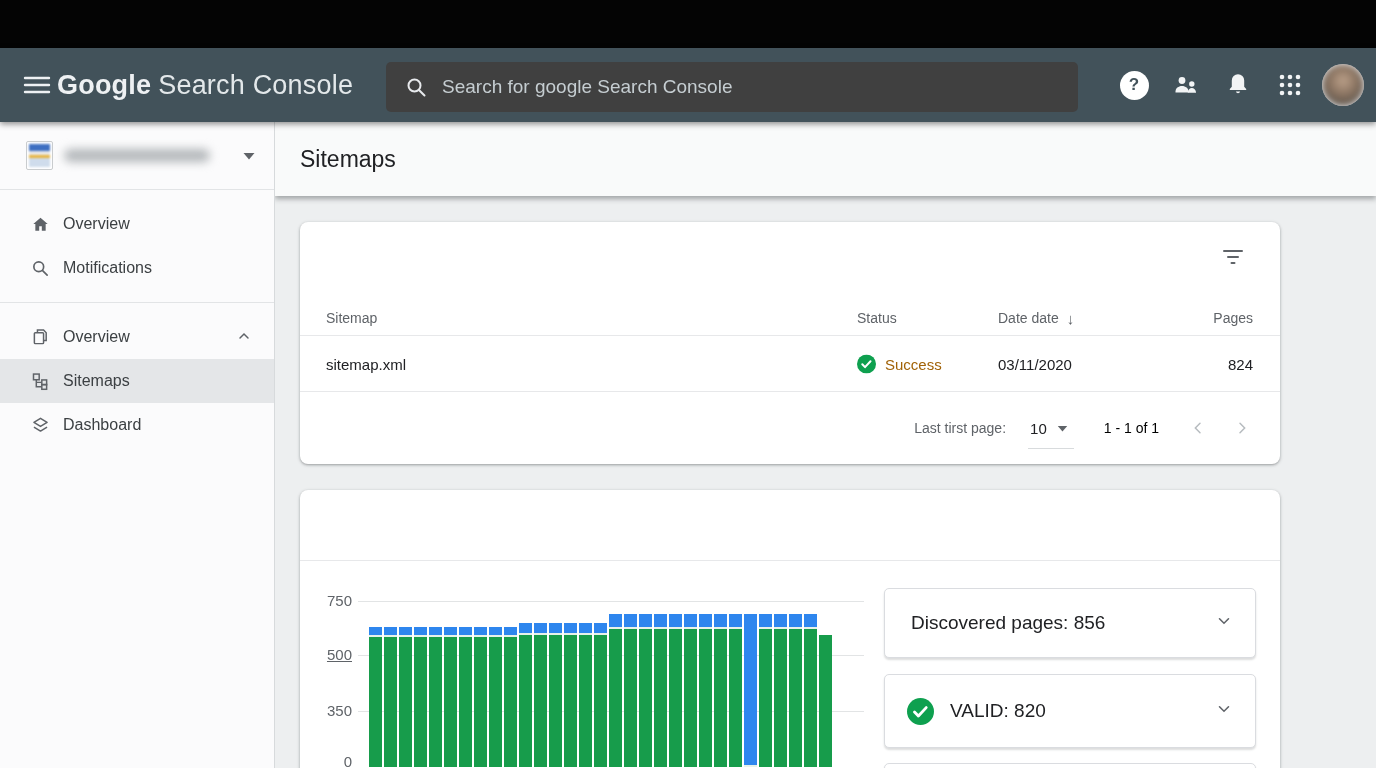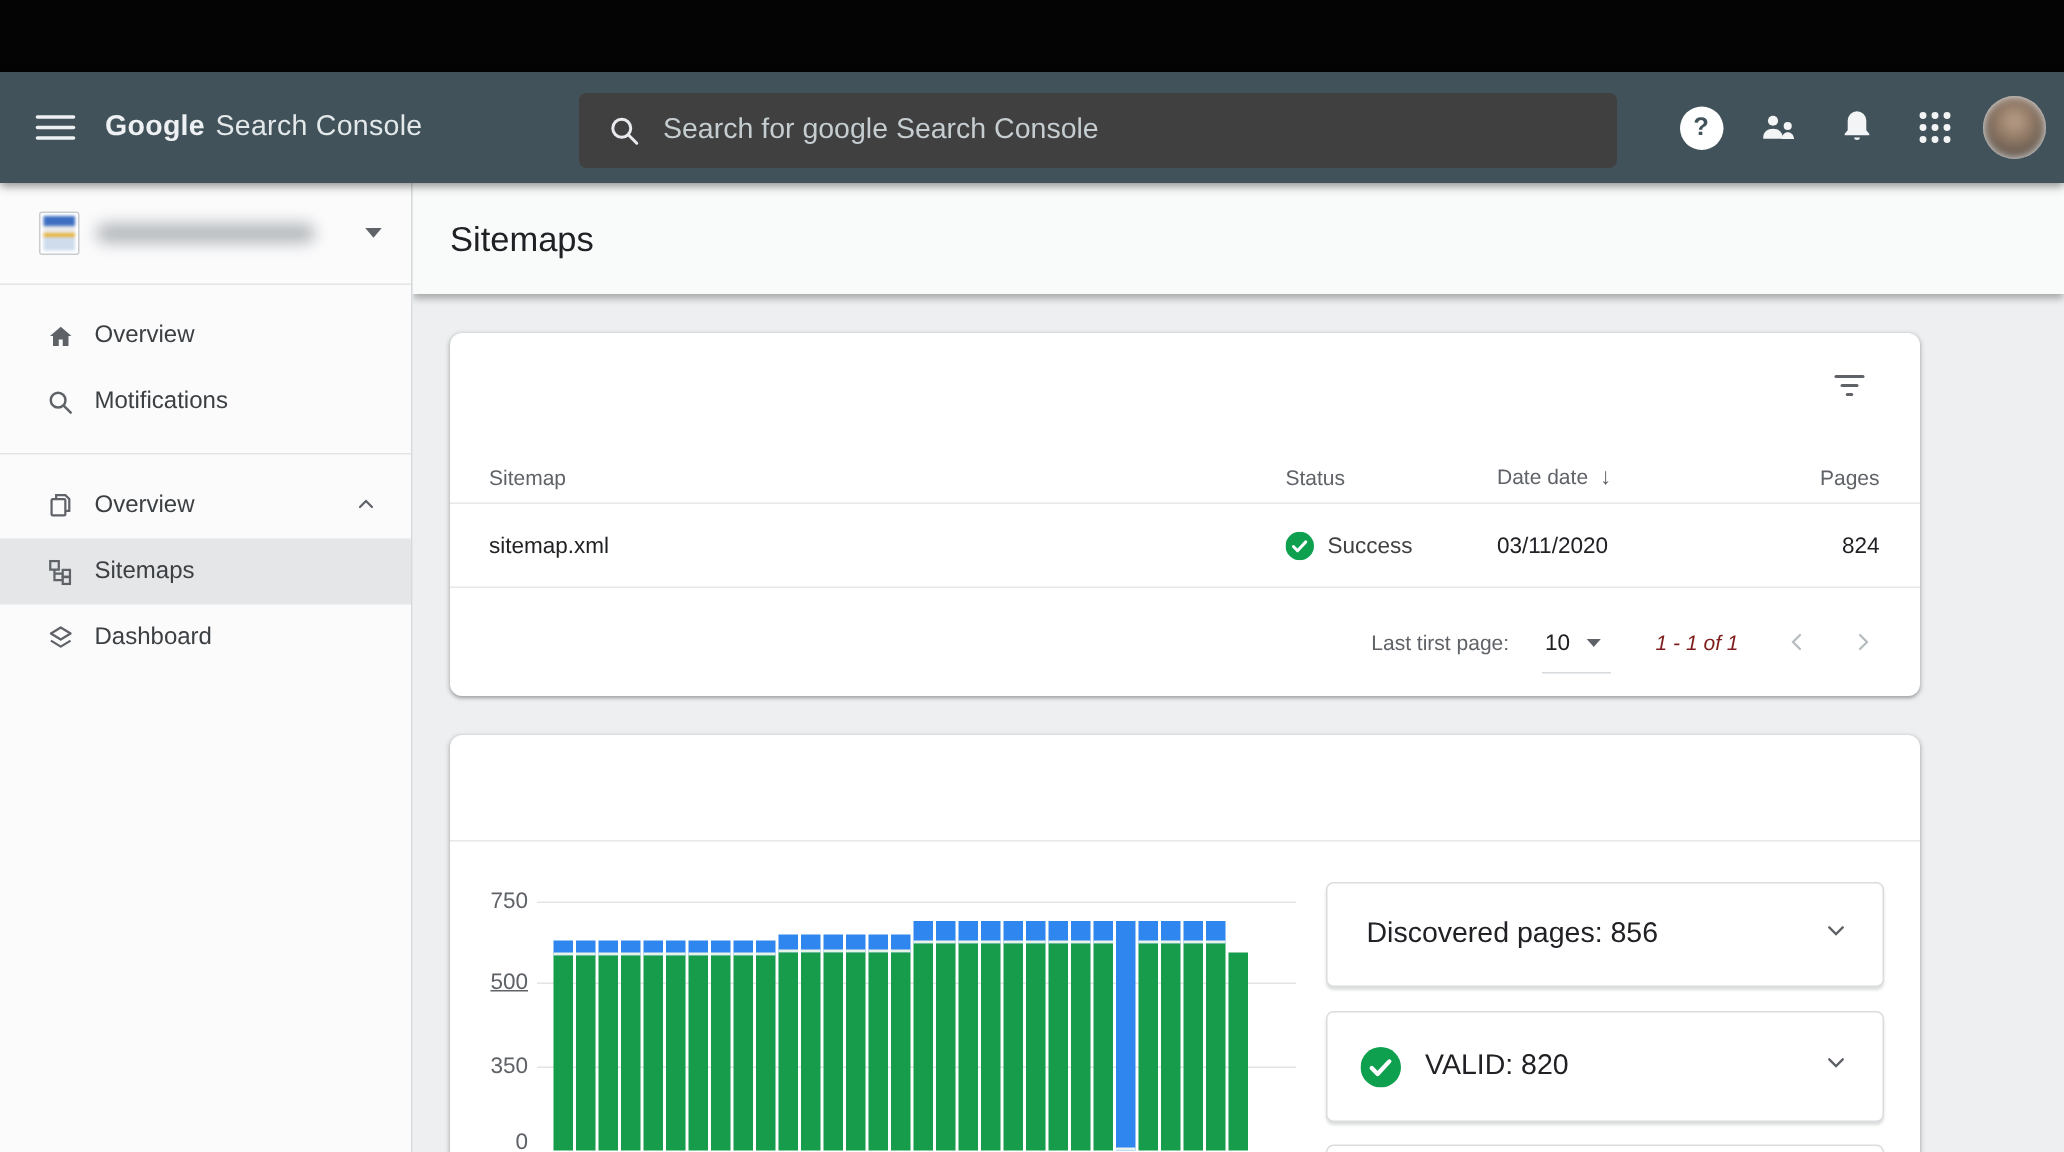--- a/index.html
+++ b/index.html
@@ -10,21 +10,21 @@
   }
   
   .black-strip { position:absolute; left:0; top:0; width:1376px; height:48px; background:#040404; }
   
   .appbar {
     position:absolute; left:0; top:48px; width:1376px; height:74px;
     background:#42525a; display:flex; align-items:center;
     box-shadow:0 2px 6px rgba(0,0,0,.45); z-index:30;
   }
   .hamburger { margin-left:20px; width:34px; height:30px; display:flex; align-items:center; justify-content:center; cursor:pointer; }
-  .logo { margin-left:16px; font-size:19px; color:#eef1f3; letter-spacing:.2px; white-space:nowrap; }
+  .logo { margin-left:3px; font-size:27px; color:#eef1f3; letter-spacing:.2px; white-space:nowrap; }
   .logo .g-bold { font-weight:700; }
   .logo .g-rest { font-weight:400; margin-left:7px; color:#e3e8ea; }
   .searchbox {
     position:absolute; left:386px; top:14px; width:692px; height:50px;
     background:#404040; border-radius:5px; display:flex; align-items:center;
   }
   .searchbox svg { margin-left:18px; flex:0 0 auto; }
   .searchbox input {
     flex:1; background:transparent; border:none; outline:none;
     font-family:"Liberation Sans",sans-serif; font-size:19px; color:#eef1f3;
@@ -81,29 +81,29 @@
   .filter-btn { position:absolute; right:34px; top:22px; width:26px; height:26px; display:flex; align-items:center; justify-content:center; cursor:pointer; }
   
   .thead { position:absolute; left:0; top:78px; width:980px; height:36px; border-bottom:1px solid #e7e8ea; font-size:14px; color:#5f6368; }
   .thead .col, .trow .col { position:absolute; top:50%; transform:translateY(-50%); white-space:nowrap; }
   .col-sitemap { left:26px; }
   .col-status { left:557px; }
   .col-date { left:698px; display:flex; align-items:center; gap:8px; }
   .col-pages { right:27px; text-align:right; }
   .trow { position:absolute; left:0; top:114px; width:980px; height:56px; border-bottom:1px solid #e7e8ea; font-size:15px; color:#202124; cursor:pointer; }
   .status-cell { display:flex; align-items:center; gap:9px; }
-  .status-cell .stext { color:#404040; }
+  .status-cell .stext { color:#a16207; }
   .tfoot {
     position:absolute; left:0; top:170px; width:980px; height:72px;
     display:flex; align-items:center; justify-content:flex-end;
     font-size:14px; color:#5f6368; padding-right:27px;
   }
   .rows-select { position:relative; display:flex; align-items:center; gap:10px; margin-left:24px; cursor:pointer; color:#202124; font-size:15px; }
   .rows-select::after { content:''; position:absolute; left:-2px; right:-6px; bottom:-12px; height:1px; background:#d8dbdd; }
-  .range-label { margin-left:36px; color:#7f1d1d;font-style:italic; }
+  .range-label { margin-left:36px; color:#000000; }
   .pg-chev { margin-left:28px; width:22px; height:22px; display:flex; align-items:center; justify-content:center; cursor:pointer; }
   .pg-chev.next { margin-left:22px; }
   
   .cov-divider { position:absolute; left:0; top:70px; width:980px; height:1px; background:#e7e8ea; }
   .ytick { position:absolute; width:44px; text-align:right; font-size:15px; color:#5f6368; line-height:18px; }
   .tick-0 { left:8px;  top:-13px; }   
   .tick-1 { left:8px;  top:41px;text-decoration:underline; }
   .tick-2 { left:8px;  top:97px; }
   .tick-3 { left:8px;  top:148px; }
   .gridline { position:absolute; left:58px; width:506px; height:1px; background:#e2e4e5; }

